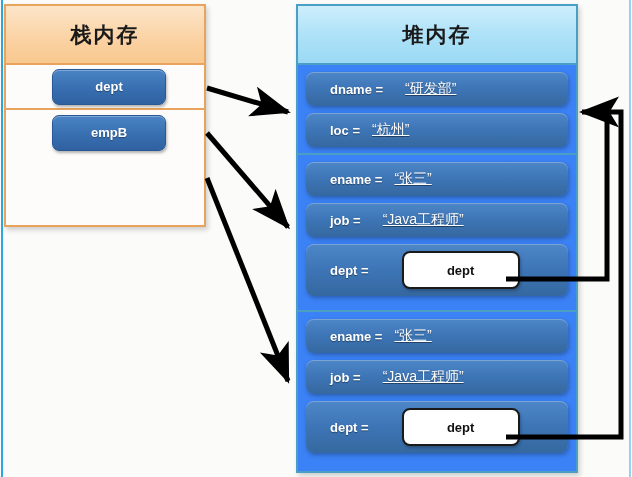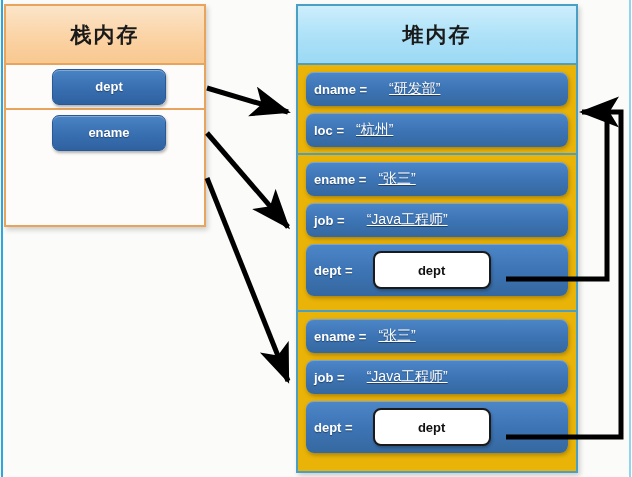--- a/index.html
+++ b/index.html
@@ -86,21 +86,21 @@
 
   
   #heap-panel {
     position: absolute;
     left: 296px;
     top: 4px;
     width: 282px;
     height: 469px;
     box-sizing: border-box;
     border: 2px solid #4b9ec4;
-    background: #eab308;
+    background: #3b82f6;
     box-shadow: 2px 3px 5px rgba(0,0,0,0.18);
   }
   #heap-header {
     height: 59px;
     box-sizing: border-box;
     border-bottom: 2px solid #4b9ec4;
     background: linear-gradient(to bottom, #cdeefc 0%, #aee2f8 50%, #9bd9f4 100%);
     display: flex;
     align-items: center;
     justify-content: center;
@@ -122,26 +122,27 @@
   .field-bar {
     position: relative;
     box-sizing: border-box;
     height: 34px;
     margin-bottom: 7px;
     border-radius: 8px;
     background: linear-gradient(to bottom, #4e87c7 0%, #3d75b6 48%, #35689f 100%);
     box-shadow: 1px 2px 4px rgba(0,0,0,0.28), inset 0 1px 0 rgba(255,255,255,0.25);
     display: flex;
     align-items: center;
-    padding-left: 8px;
+    padding-left: 24px;
     color: #ffffff;
   }
   .field-bar:last-child { margin-bottom: 0; }
   .field-bar.tall {
     height: 52px;
+    gap: 13px;
   }
   .f-key {
     font-size: 13px;
     font-weight: bold;
     text-shadow: 0 1px 1px rgba(0,0,0,0.40);
     white-space: nowrap;
   }
   .f-val {
     font-size: 14px;
     margin-left: 12px;
@@ -185,21 +186,21 @@
 
   <div id="stack-panel">
     <div id="stack-header">
       <span class="title">栈内存</span>
     </div>
 
     <div class="stack-row">
       <div class="stack-btn">dept</div>
     </div>
     <div class="stack-row">
-      <div class="stack-btn">ename</div>
+      <div class="stack-btn">empB</div>
     </div>
   </div>
 
   <div id="heap-panel">
     <div id="heap-header">
       <span class="title">堆内存</span>
     </div>
 
     <div class="heap-group" style="height:90px;">
       <div class="field-bar">

